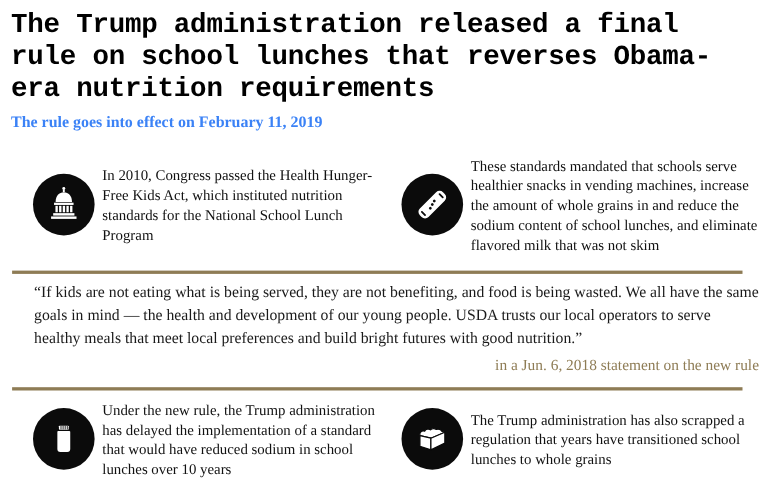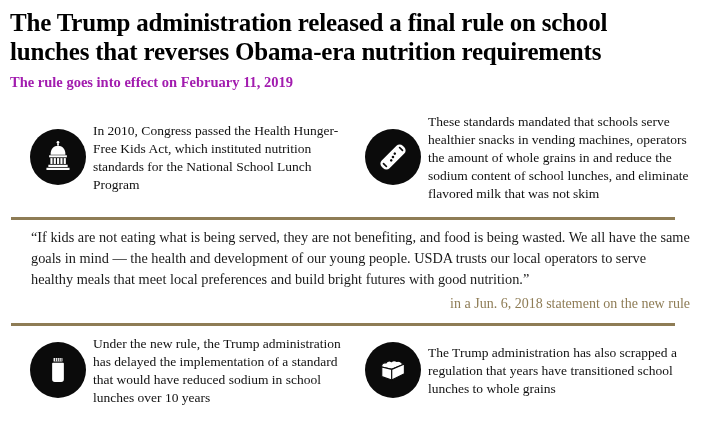--- a/index.html
+++ b/index.html
@@ -18,26 +18,27 @@
   }
   .page { width: 708px; height: 444px; position: relative; }
 
   h1.title {
     margin: 8px 34px 0 10px;
     font-size: 25px;
     line-height: 1.16;
     font-weight: bold;
     color: #000;
     letter-spacing: -0.2px;
+    font-family: Liberation Mono, monospace;
   }
   .subtitle {
     margin: 8px 10px 0 10px;
     font-size: 14.5px;
     font-weight: bold;
-    color: #a21caf;
+    color: #3b82f6;
   }
 
   .facts-grid {
     margin-left: 30px;
     margin-right: 14px;
     display: grid;
     grid-template-columns: 335px 1fr;
     column-gap: 0;
   }
   .facts-top { margin-top: 21px; }
@@ -128,21 +129,21 @@
           <g transform="rotate(-45 12 12)">
             <rect x="2.6" y="8.5" width="18.8" height="7" rx="2.8" fill="#ffffff"></rect>
             <rect x="4.3" y="10.2" width="1.05" height="3.6" rx="0.5" fill="#0b0b0b"></rect>
             <rect x="18.65" y="10.2" width="1.05" height="3.6" rx="0.5" fill="#0b0b0b"></rect>
             <circle cx="9.7" cy="12.7" r="0.8" fill="#0b0b0b"></circle>
             <circle cx="12" cy="12" r="0.8" fill="#0b0b0b"></circle>
             <circle cx="14.3" cy="11.3" r="0.8" fill="#0b0b0b"></circle>
           </g>
         </svg>
       </span>
-      <p class="fact-text">These standards mandated that schools serve healthier snacks in vending machines, operators the amount of whole grains in and reduce the sodium content of school lunches, and eliminate flavored milk that was not skim</p>
+      <p class="fact-text">These standards mandated that schools serve healthier snacks in vending machines, increase the amount of whole grains in and reduce the sodium content of school lunches, and eliminate flavored milk that was not skim</p>
     </div>
   </div>
 
   <hr class="divider top">
 
   <div class="quote-block">
     <p class="quote-text">“If kids are not eating what is being served, they are not benefiting, and food is being wasted. We all have the same goals in mind — the health and development of our young people. USDA trusts our local operators to serve healthy meals that meet local preferences and build bright futures with good nutrition.”</p>
     <div class="attribution">
       <div>in a Jun. 6, 2018 statement on the new rule</div>
     </div>

